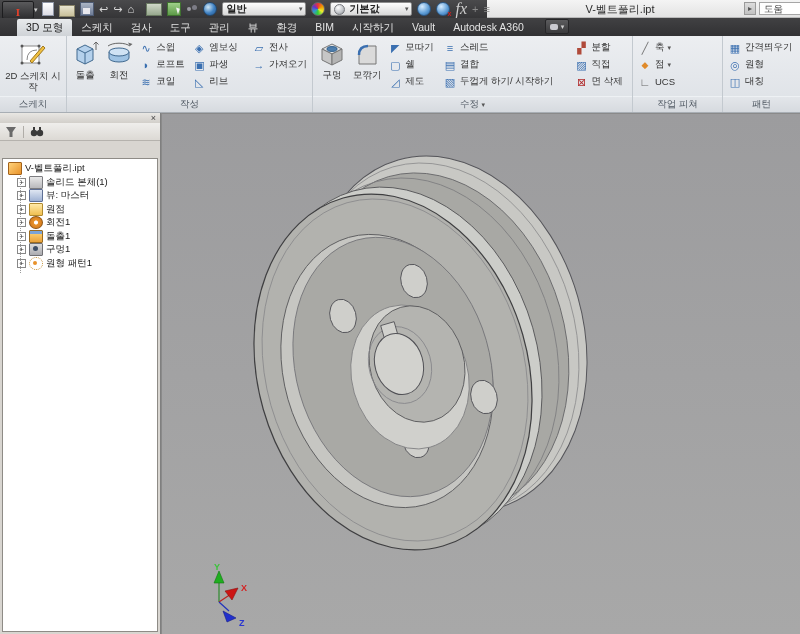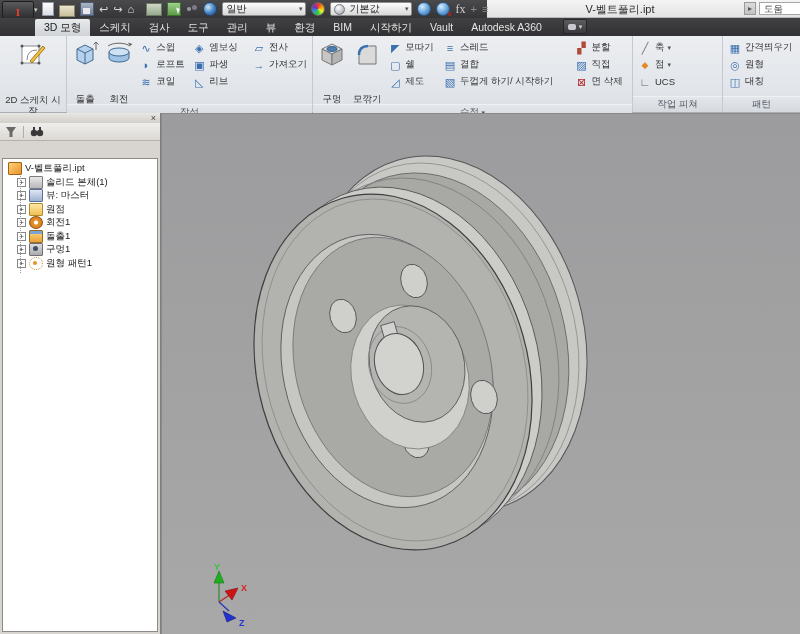--- a/index.html
+++ b/index.html
@@ -35,49 +35,49 @@
   .qi.cube{background:linear-gradient(#9fd08a,#5d9a48);border:1px solid #3f7030;width:12px;height:12px;}
   .qi.cube::after{content:"";position:absolute;right:1px;bottom:1px;width:0;height:0;
       border-left:4px solid transparent;border-top:6px solid #f2f2f2;transform:rotate(18deg);}
   .qi.dots{width:12px;}
   .qi.dots::before{content:"";position:absolute;left:1px;top:4px;width:4px;height:4px;border-radius:50%;background:#9a9aa2;}
   .qi.dots::after{content:"";position:absolute;left:6px;top:2px;width:5px;height:5px;border-radius:50%;background:#7c7c86;}
   .qi.globe{border-radius:50%;width:12px;height:12px;
       background:radial-gradient(circle at 35% 35%,#cfe6f4,#3d7fc1 55%,#2a5a8e);border:1px solid #23486e;}
   .combo{height:14px;background:linear-gradient(#fdfdfd,#d8d8d8);border:1px solid #8e8e8e;border-radius:2px;
       display:flex;align-items:center;font-size:10px;color:#222;padding:0 3px;gap:4px;box-sizing:border-box;}
-  .combo .cv{flex:1;}
+  .combo .cv{flex:1;font-weight:bold;}
   .combo .ca{font-size:7px;color:#555;}
   .sphere{width:9px;height:9px;border-radius:50%;background:radial-gradient(circle at 35% 30%,#fff,#bfc2c6 60%,#84878c);border:1px solid #77797e;}
   .wheel{width:12px;height:12px;border-radius:50%;border:1px solid #666;
       background:conic-gradient(#e33,#e90,#ee3,#3c3,#39c,#63c,#e33);}
   .qi.bsphere{width:12px;height:12px;border-radius:50%;
       background:radial-gradient(circle at 35% 30%,#d6ecff,#5b9bd5 60%,#336699);border:1px solid #2d5a88;}
   .qi .mini{position:absolute;right:-2px;bottom:-2px;font-size:7px;color:#cc2222;font-weight:bold;}
-  .fx{color:#cfcfcf;font-size:12px;font-family:"Liberation Serif",serif;}
+  .fx{color:#cfcfcf;font-size:16px;font-style:italic;font-family:"Liberation Serif",serif;}
   .dim{color:#8a8a8a;font-size:11px;}
 
   
   .tabbar{left:0;top:18px;width:800px;height:18px;background:linear-gradient(#414143,#313133);display:flex;align-items:flex-end;}
   .tab{height:17px;line-height:17px;padding:0 9px;font-size:10.5px;color:#e4e4e4;white-space:nowrap;}
-  .tab.active{background:linear-gradient(#e8eaec,#cfd3d7);color:#1c1c1c;border-radius:2px 2px 0 0;margin-left:35px;}
+  .tab.active{background:linear-gradient(#e8eaec,#cfd3d7);color:#1c1c1c;border-radius:2px 2px 0 0;margin-left:17px;}
   .media-btn{margin-left:12px;height:13px;margin-bottom:2px;display:flex;align-items:center;gap:3px;
       background:linear-gradient(#5c5c5e,#3a3a3c);border:1px solid #262628;border-radius:2px;padding:0 4px;}
   .media-btn .lens{width:8px;height:6px;background:#c9c9cf;border-radius:2px;}
   .media-btn .ca{color:#cfcfcf;font-size:7px;}
 
   
   .ribbon{left:0;top:36px;width:800px;height:77px;background:linear-gradient(#eceef1,#dde1e6);
       border-bottom:1px solid #a8aeb4;box-sizing:border-box;display:flex;}
   .rgroup{display:flex;flex-direction:column;border-right:1px solid #c3c9cf;box-sizing:border-box;}
   .rbody{flex:1;display:flex;padding:2px 2px 0 2px;gap:1px;}
   .rlabelrow{height:15px;border-top:1px solid #eef1f4;background:linear-gradient(#e3e6ea,#d6dadf);
       font-size:9.5px;color:#4e5761;text-align:center;line-height:14px;white-space:nowrap;}
   .rbig{width:35px;display:flex;flex-direction:column;align-items:center;justify-content:flex-start;
-      font-size:9.5px;color:#333;text-align:center;line-height:10px;gap:24px;}
+      font-size:9.5px;color:#333;text-align:center;line-height:10px;}
   .rbig .ic32{width:32px;height:32px;}
   .rcol{display:flex;flex-direction:column;padding-top:1px;}
   .rsmall{height:17px;display:flex;align-items:center;gap:3px;font-size:9.5px;color:#333;
       padding:0 3px;white-space:nowrap;}
   .ric{width:14px;text-align:center;font-size:11px;line-height:14px;color:#3a6fb0;flex:0 0 14px;}
   .ca9{font-size:7px;color:#555;}
   .sketchbig{width:60px;}
   .sketchbig .lbl2{line-height:11px;}
 
   

